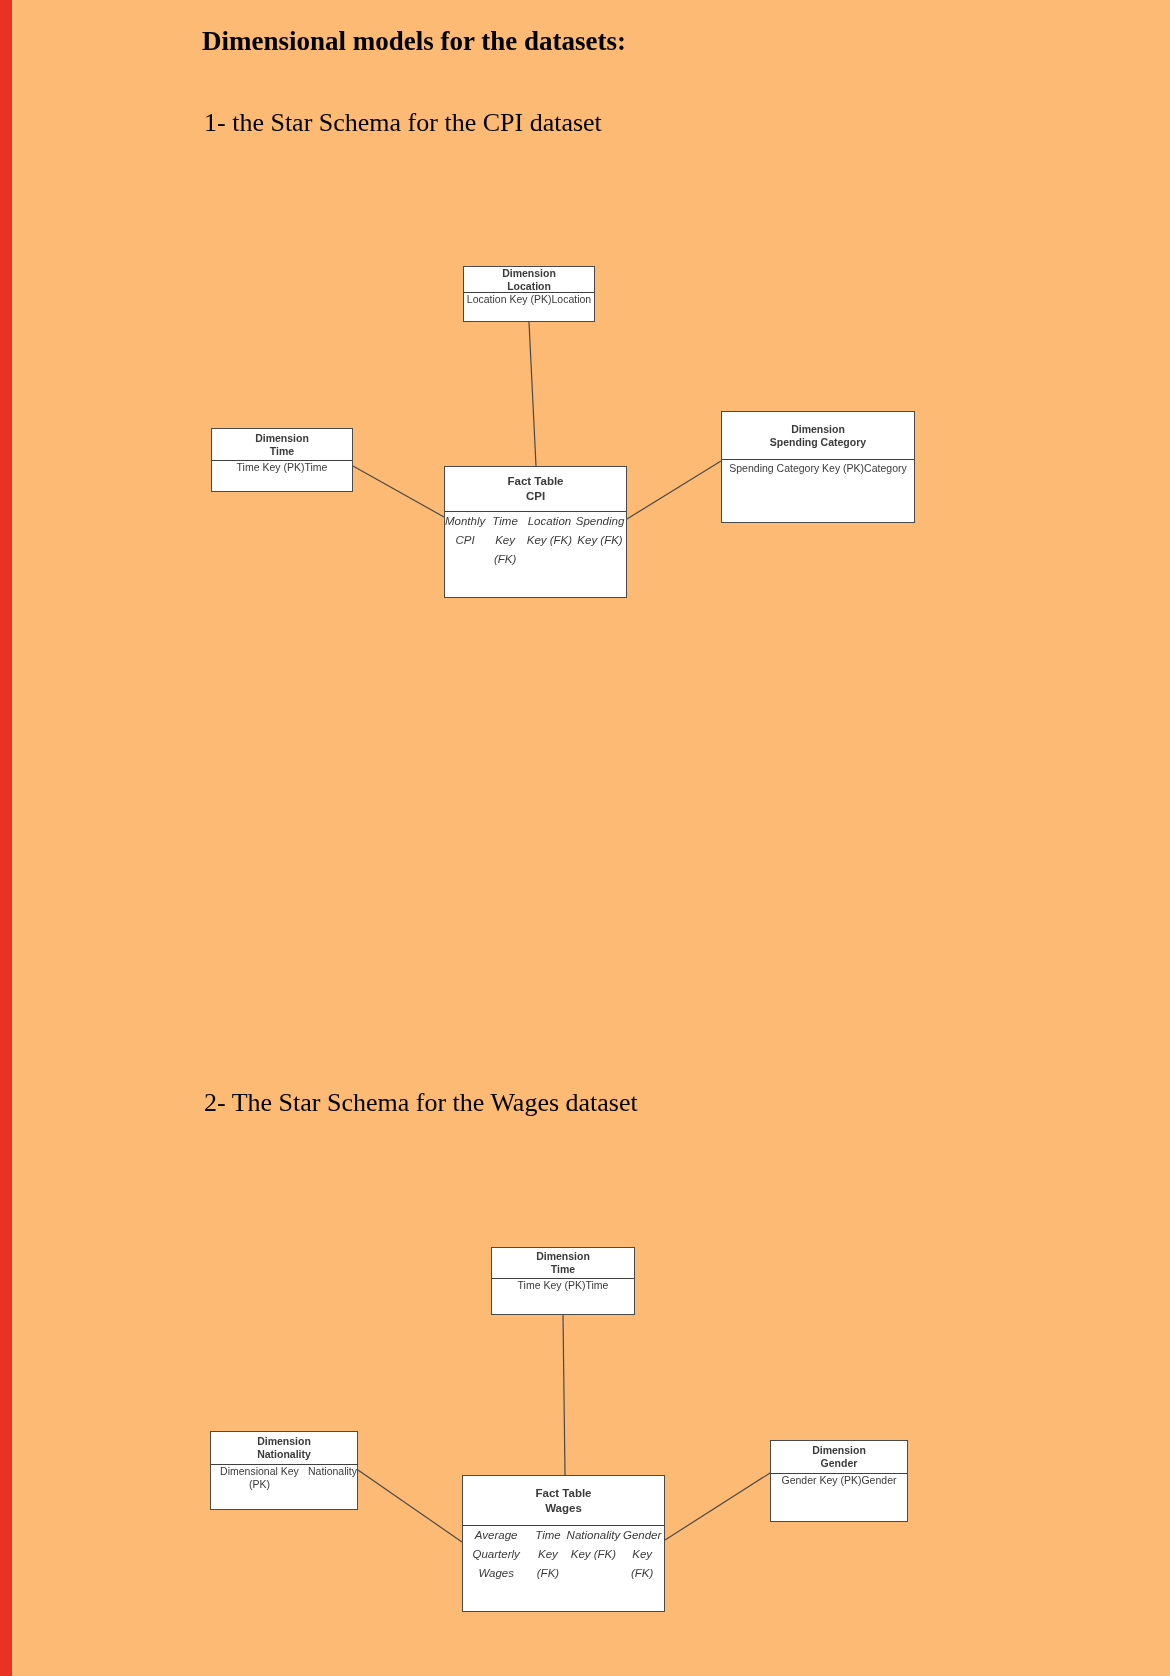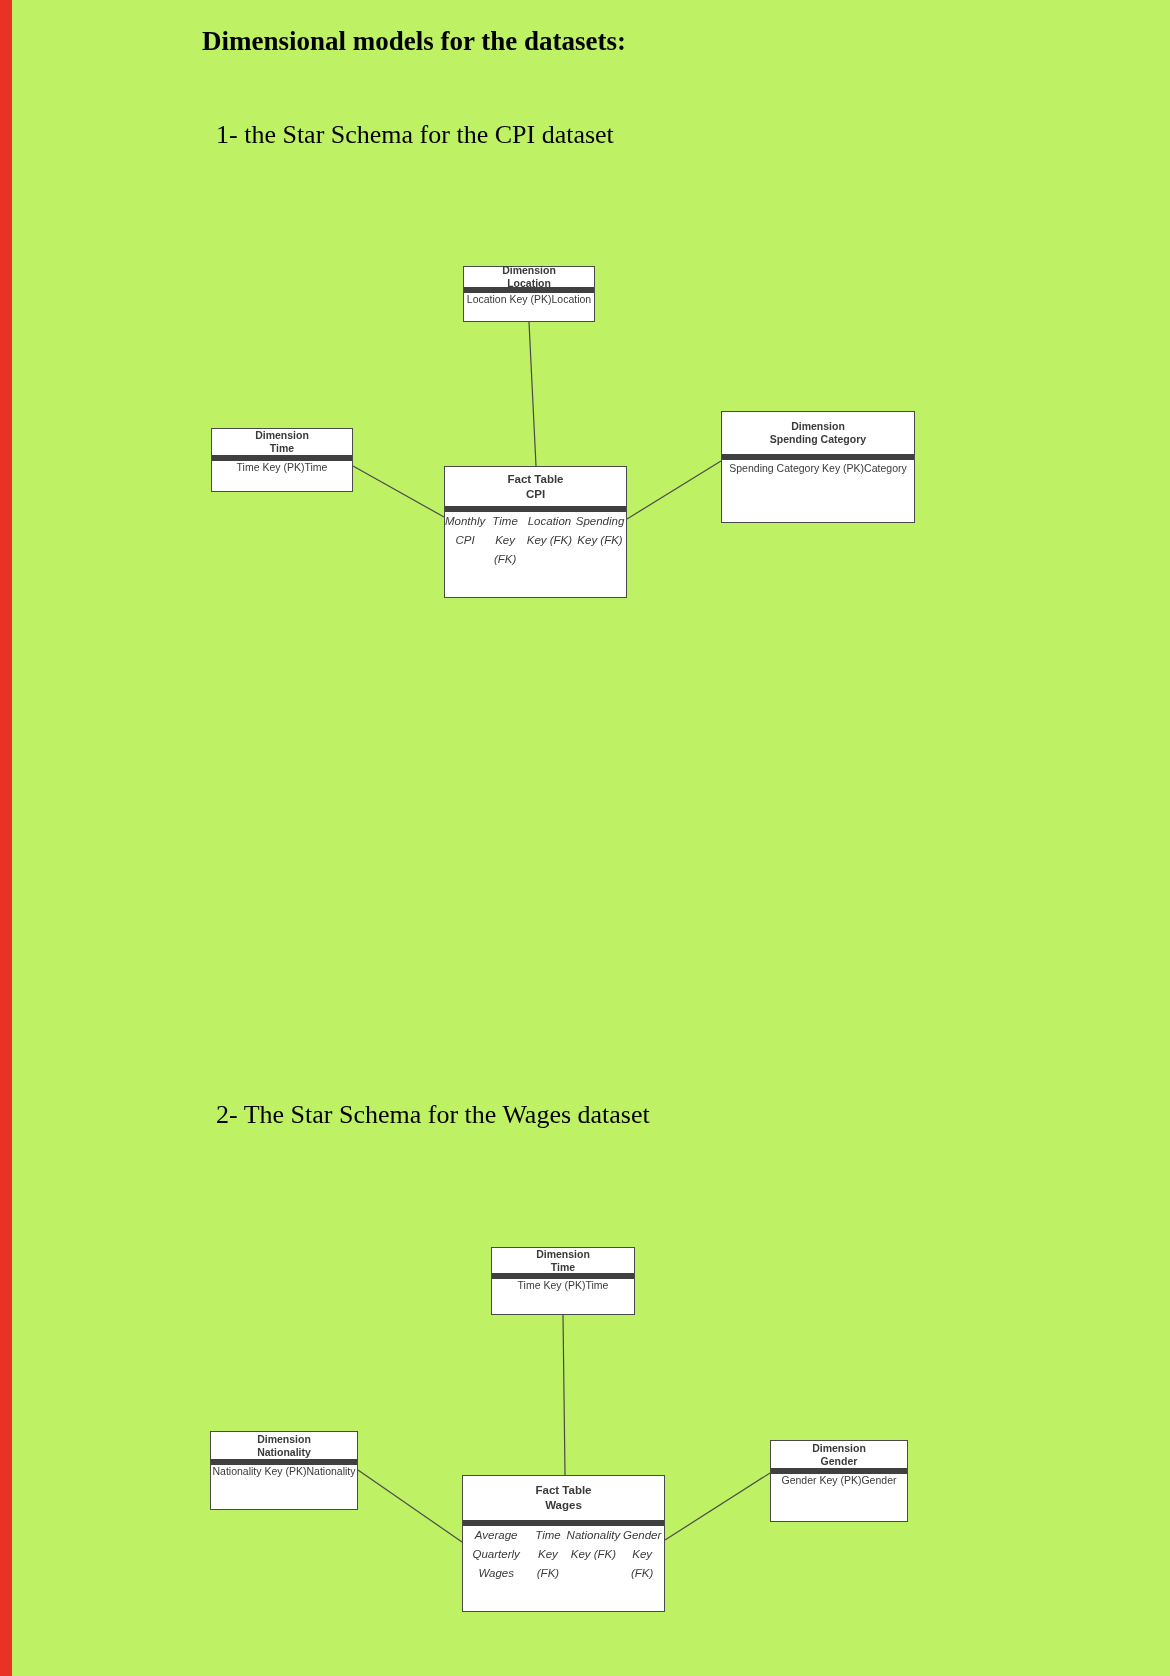--- a/index.html
+++ b/index.html
@@ -4,21 +4,21 @@
 <style>
   html, body {
     margin: 0;
     padding: 0;
     background: #ffffff;
   }
   .page {
     position: relative;
     width: 1170px;
     height: 1676px;
-    background: #bef264;
+    background: #fdba74;
     overflow: hidden;
     font-family: "Liberation Sans", sans-serif;
   }
   .red-bar {
     position: absolute;
     left: 0;
     top: 0;
     width: 12px;
     height: 100%;
     background: #ea3224;
@@ -29,21 +29,21 @@
     top: 26px;
     margin: 0;
     font-family: "Liberation Serif", serif;
     font-weight: bold;
     font-size: 27px;
     color: #000000;
     white-space: nowrap;
   }
   .sec-heading {
     position: absolute;
-    margin: 16px;
+    margin: 4px;
     font-family: "Liberation Serif", serif;
     font-weight: normal;
     font-size: 26px;
     color: #000000;
     white-space: nowrap;
   }
   .sec-heading.s1 { left: 200px; top: 104px; }
   .sec-heading.s2 { left: 200px; top: 1084px; }
 
   .connectors {
@@ -65,21 +65,21 @@
     background: #ffffff;
     display: flex;
     flex-direction: column;
     color: #3a3a3a;
     font-size: 10.5px;
     line-height: 13px;
     text-align: center;
   }
   .dbox .bh {
     box-sizing: border-box;
-    border-bottom: 6px solid #404040;
+    border-bottom: 1px solid #404040;
     font-weight: bold;
     display: flex;
     flex-direction: column;
     justify-content: center;
   }
   .dbox .bb {
     flex: 1;
     display: flex;
     flex-direction: row;
     justify-content: center;
@@ -164,21 +164,21 @@
       <div>Time</div>
     </div>
   </div>
 
   <div class="dbox" style="left:210px; top:1431px; width:148px; height:79px;">
     <div class="bh" style="height:33px;">
       <div>Dimension</div>
       <div>Nationality</div>
     </div>
     <div class="bb">
-      <div>Nationality Key (PK)</div>
+      <div>Dimensional Key (PK)</div>
       <div>Nationality</div>
     </div>
   </div>
 
   <div class="dbox" style="left:770px; top:1440px; width:138px; height:82px;">
     <div class="bh" style="height:33px;">
       <div>Dimension</div>
       <div>Gender</div>
     </div>
     <div class="bb">

